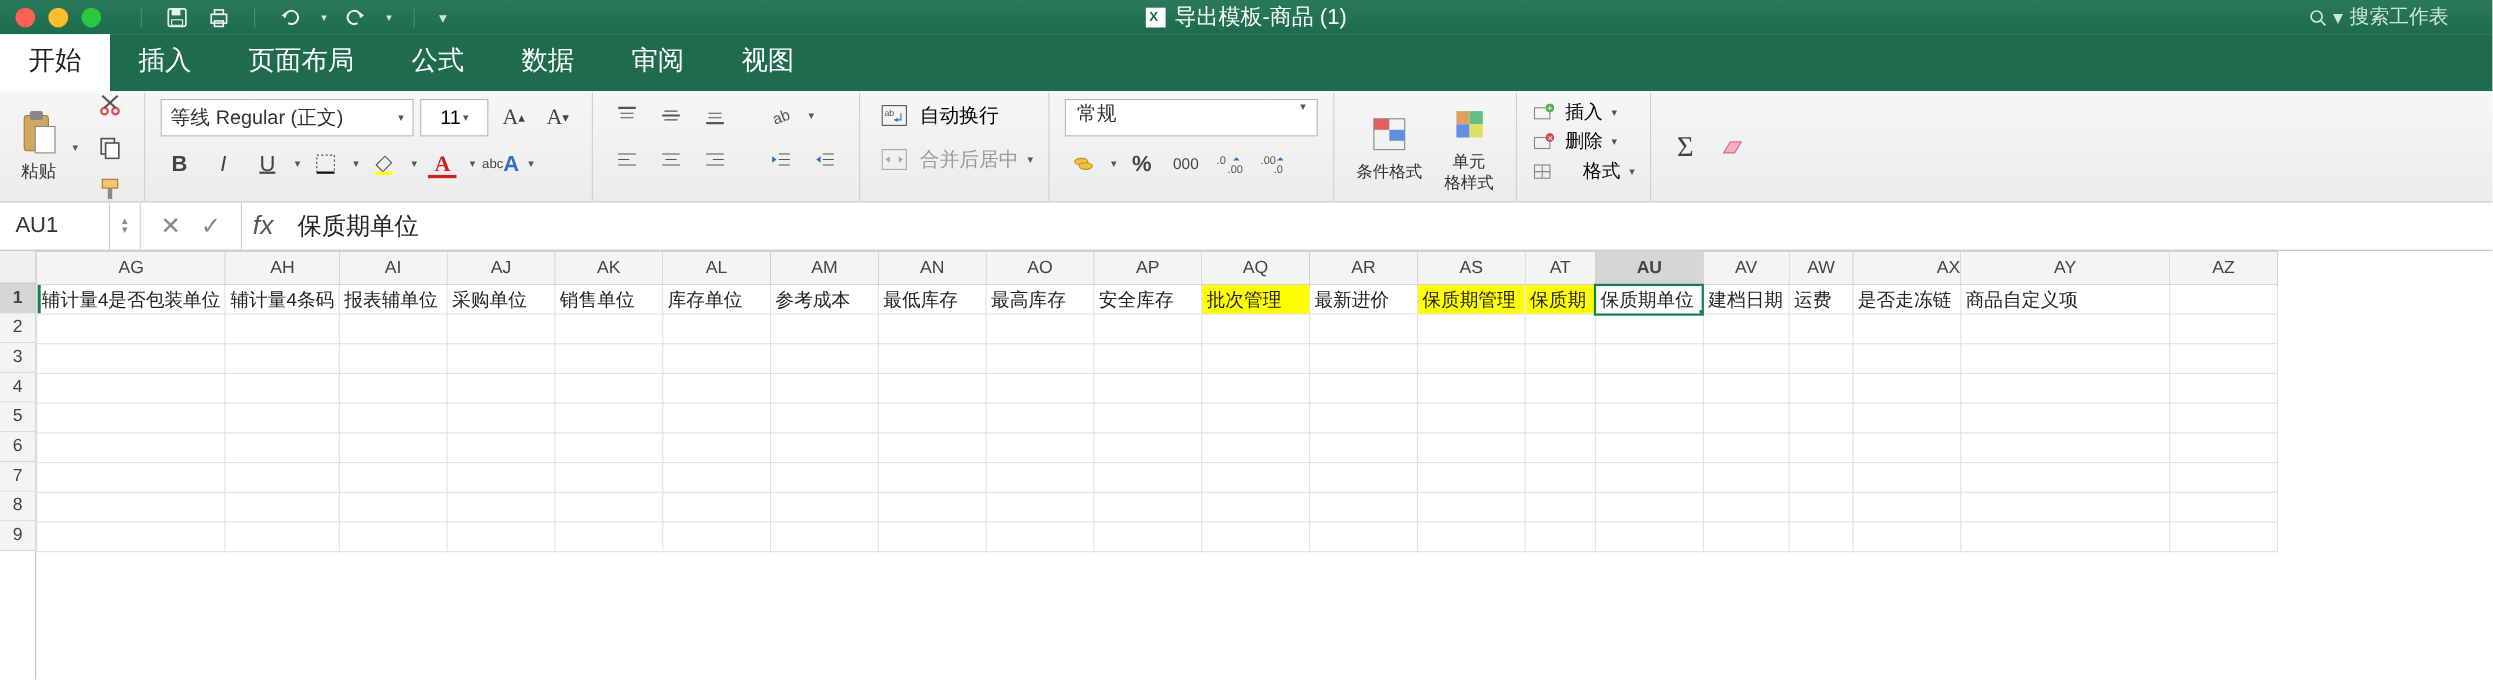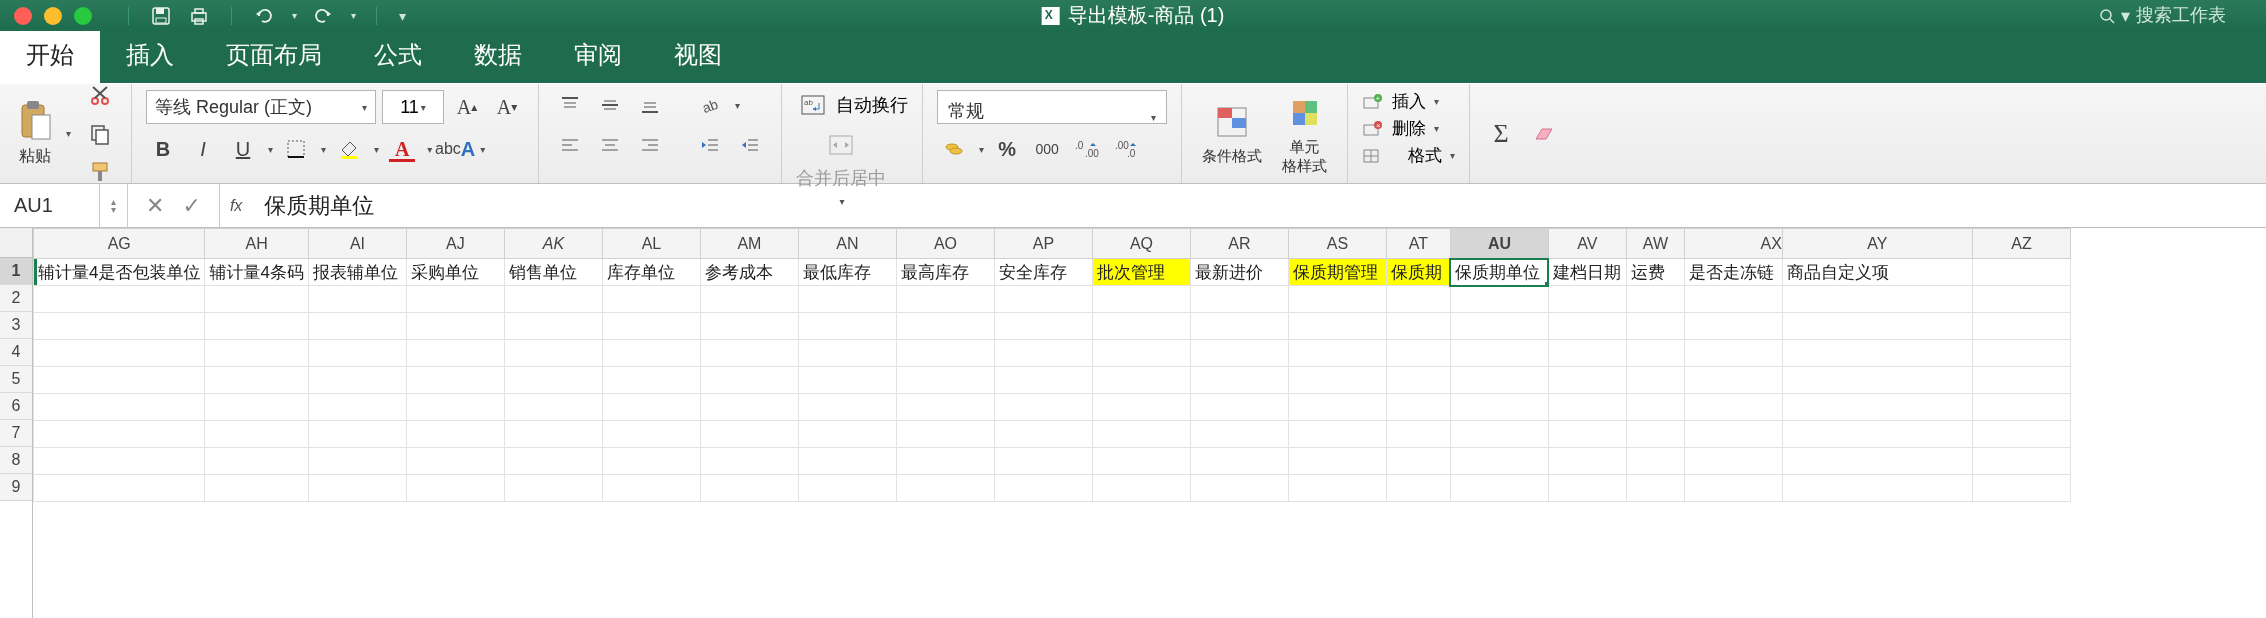--- a/index.html
+++ b/index.html
@@ -24,32 +24,32 @@
   .tab.active { background:#fff; color:#222; font-weight:400;}
   
   .ribbon { height:101px; background:linear-gradient(#f6f6f6,#ececec); border-top:1px solid #fff; border-bottom:1px solid #bfbfbf; display:flex; align-items:stretch;}
   .grp { display:flex; align-items:center; padding:6px 14px; border-right:1px solid #cfcfcf; gap:8px;}
   .col { display:flex; flex-direction:column; align-items:center; gap:4px; font-size:16px; color:#333;}
   .caret{font-size:10px;color:#555;margin-left:2px;}
   .fontbox{width:230px;height:34px;border:1px solid #b5b5b5;background:#fff;display:flex;align-items:center;padding:0 8px;font-size:18px;color:#333;}
   .sizebox{width:62px;height:34px;border:1px solid #b5b5b5;background:#fff;display:flex;align-items:center;justify-content:center;font-size:18px;}
   .row{display:flex;gap:6px;align-items:center;}
   .ibtn{width:34px;height:30px;display:flex;align-items:center;justify-content:center;font-size:20px;color:#444;border-radius:3px;}
-  .combo{height:34px;border:1px solid #b5b5b5;background:#fff;display:flex;align-items:flex-end;padding:0 10px;font-size:18px;color:#333;}
+  .combo{height:34px;border:1px solid #b5b5b5;background:#fff;display:flex;align-items:flex-start;padding:0 10px;font-size:18px;color:#333;}
   .bigbtn{display:flex;flex-direction:column;align-items:center;gap:4px;font-size:15px;color:#333;padding:0 6px;}
   .bigicon{width:42px;height:42px;display:flex;align-items:center;justify-content:center;font-size:30px;}
-  .disabled{color:#9a9a9a;flex-direction:column;}
+  .disabled{color:#9a9a9a;}
   svg{display:block;}
   
   .fbar{height:44px;border-bottom:1px solid #bfbfbf;display:flex;align-items:center;}
   .namebox{width:100px;height:100%;display:flex;align-items:center;padding-left:14px;font-size:20px;color:#333;border-right:1px solid #ccc;}
   .namecaret{width:28px;display:flex;flex-direction:column;align-items:center;justify-content:center;gap:0;border-right:1px solid #ccc;height:100%;}
   .namecaret span{font-size:10px;color:#888;line-height:8px;}
   .fbtns{display:flex;gap:18px;padding:0 18px;align-items:center;color:#666;font-size:22px;}
-  .fx{font-style:italic;color:#555;font-size:16px;padding:0 10px;border-left:1px solid #ccc;height:100%;display:flex;align-items:center;}
+  .fx{font-style:italic;color:#555;font-size:24px;padding:0 10px;border-left:1px solid #ccc;height:100%;display:flex;align-items:center;}
   .fcontent{flex:1;font-size:22px;padding-left:12px;color:#222;}
   
   .gridarea{display:flex;height:calc(618px - 31px - 52px - 101px - 44px);overflow:hidden;}
   .rowheads{display:flex;flex-direction:column;border-right:1px solid #bfbfbf;}
   .corner{height:30px;width:32px;background:#f0f0f0;border-bottom:1px solid #bfbfbf;}
   .rowhead{height:27px;width:32px;display:flex;align-items:center;justify-content:center;font-size:16px;color:#444;background:#f4f4f4;border-bottom:1px solid #d9d9d9;}
   .rowhead.sel{background:#d6d6d6;font-weight:600;}
   .gridbody{flex:1;overflow:hidden;}
   table.sheet{border-collapse:collapse;table-layout:fixed;border-radius:27px;}
   table.sheet th{height:30px;background:#f4f4f4;border:1px solid #d0d0d0;font-weight:400;font-size:16px;color:#444;position:relative;}
@@ -201,21 +201,21 @@
       <div class="ibtn">
           <svg width="22" height="22" viewBox="0 0 22 22">
             <path d="M4 12 L12 4 L18 10 L10 18 Z" fill="none" stroke="#555"></path>
             <rect x="3" y="18" width="16" height="3" fill="#ffff00"></rect>
           </svg>
         </div>
         <span class="caret">▾</span>
       <div class="ibtn" style="position:relative;font-family:serif;font-weight:bold;color:#d02020">A<div style="position:absolute;bottom:2px;left:4px;right:4px;height:3px;background:#d02020"></div></div>
         <span class="caret">▾</span>
       <div class="ibtn">
-          <span style="font-size:16px;display:block;line-height:8px">abc</span>
+          <span style="font-size:12px;display:block;line-height:8px">abc</span>
           <span style="color:#3070c0;font-weight:bold">A</span>
         </div>
         <span class="caret">▾</span>
     </div>
   </div>
 
   <div class="grp" style="flex-direction:column;gap:10px;align-items:flex-start;">
     <div class="row">
       <div class="ibtn">
           <svg width="20" height="20">
@@ -449,21 +449,21 @@
       </div>
   </div>
   <div class="gridbody">
     <table class="sheet">
       <thead>
           <tr id="colheads">
             <th style="width: 170px; min-width: 170px;">AG</th>
             <th style="width: 98px; min-width: 98px;">AH</th>
             <th style="width: 98px; min-width: 98px;">AI</th>
             <th style="width: 98px; min-width: 98px;">AJ</th>
-            <th style="width: 98px; min-width: 98px; font-style: italic;">AK</th>
+            <th style="width: 98px; min-width: 98px;">AK</th>
             <th style="width: 98px; min-width: 98px;">AL</th>
             <th style="width: 98px; min-width: 98px;">AM</th>
             <th style="width: 98px; min-width: 98px;">AN</th>
             <th style="width: 98px; min-width: 98px;">AO</th>
             <th style="width: 98px; min-width: 98px;">AP</th>
             <th style="width: 98px; min-width: 98px;">AQ</th>
             <th style="width: 98px; min-width: 98px;">AR</th>
             <th style="width: 98px; min-width: 98px;">AS</th>
             <th style="width: 64px; min-width: 64px;">AT</th>
             <th class="sel" style="width: 98px; min-width: 98px;">AU</th>

